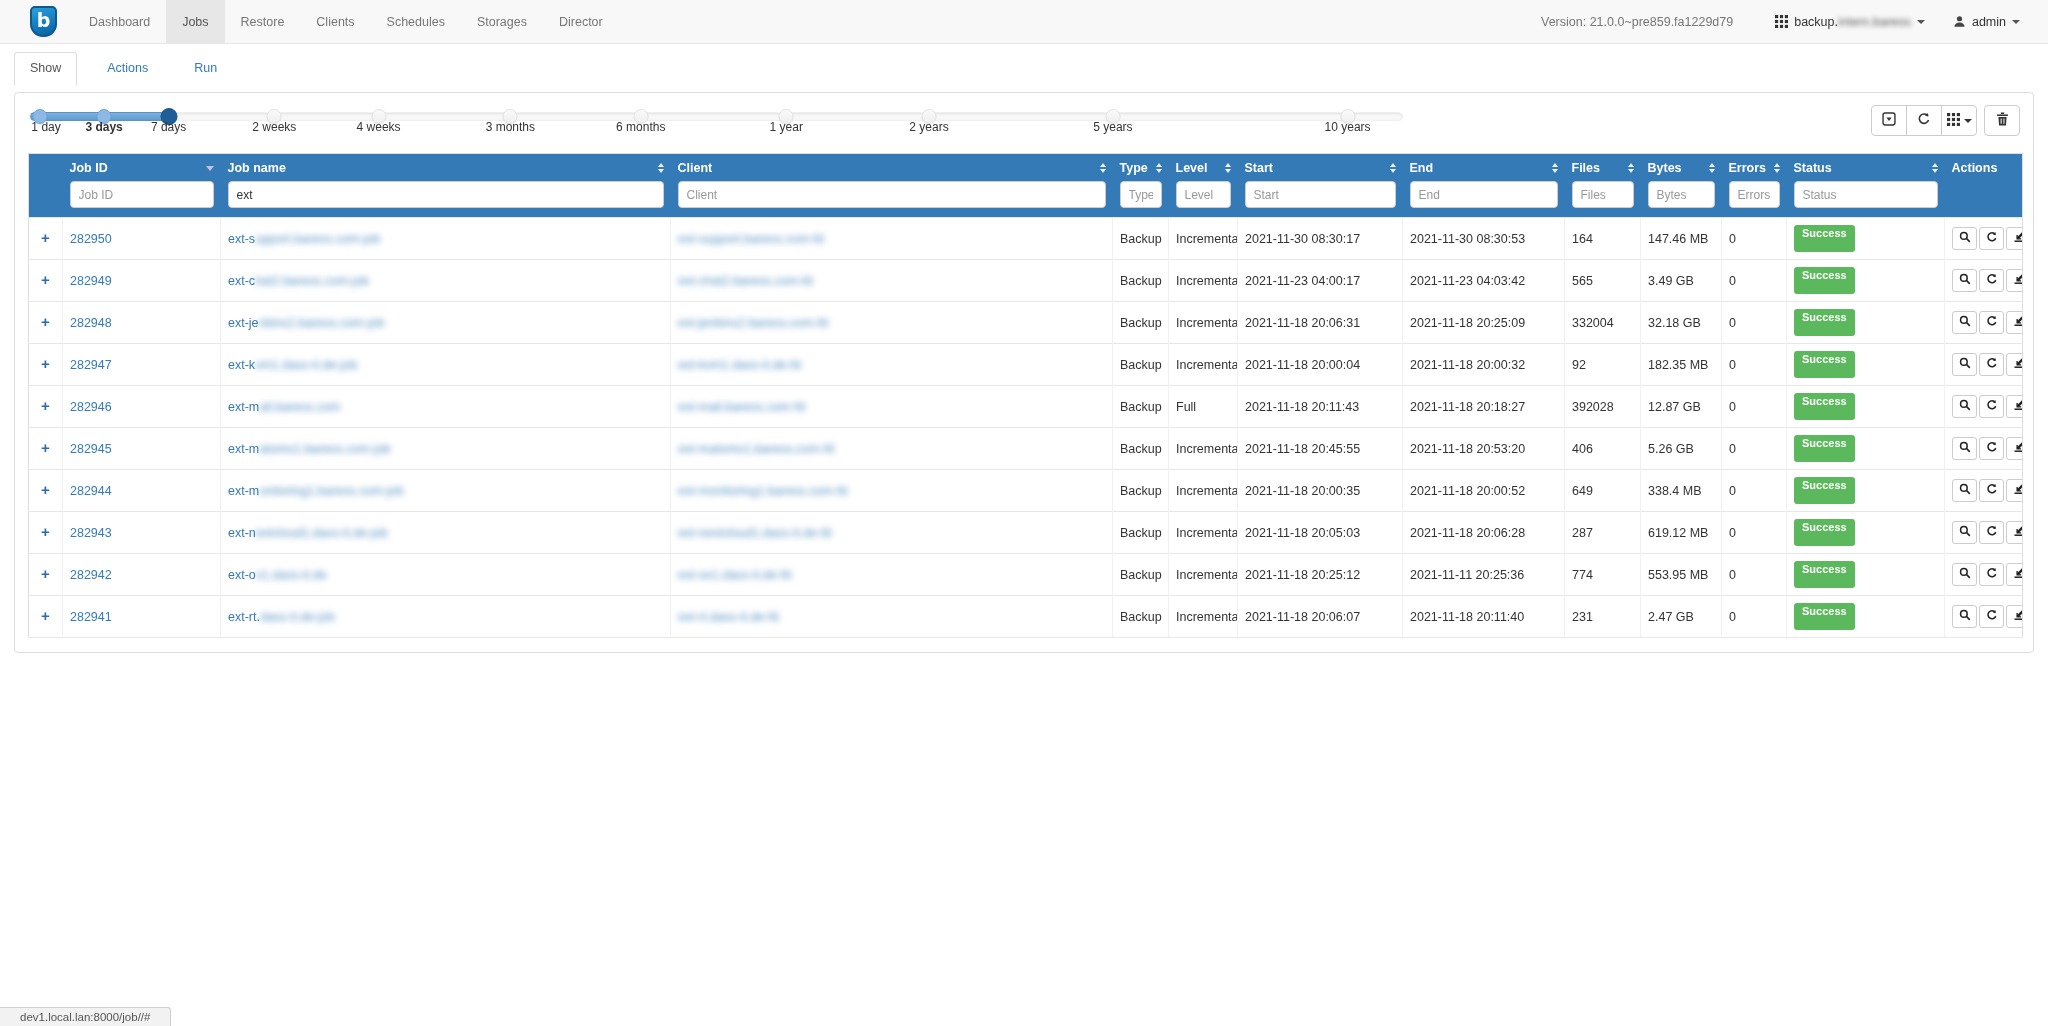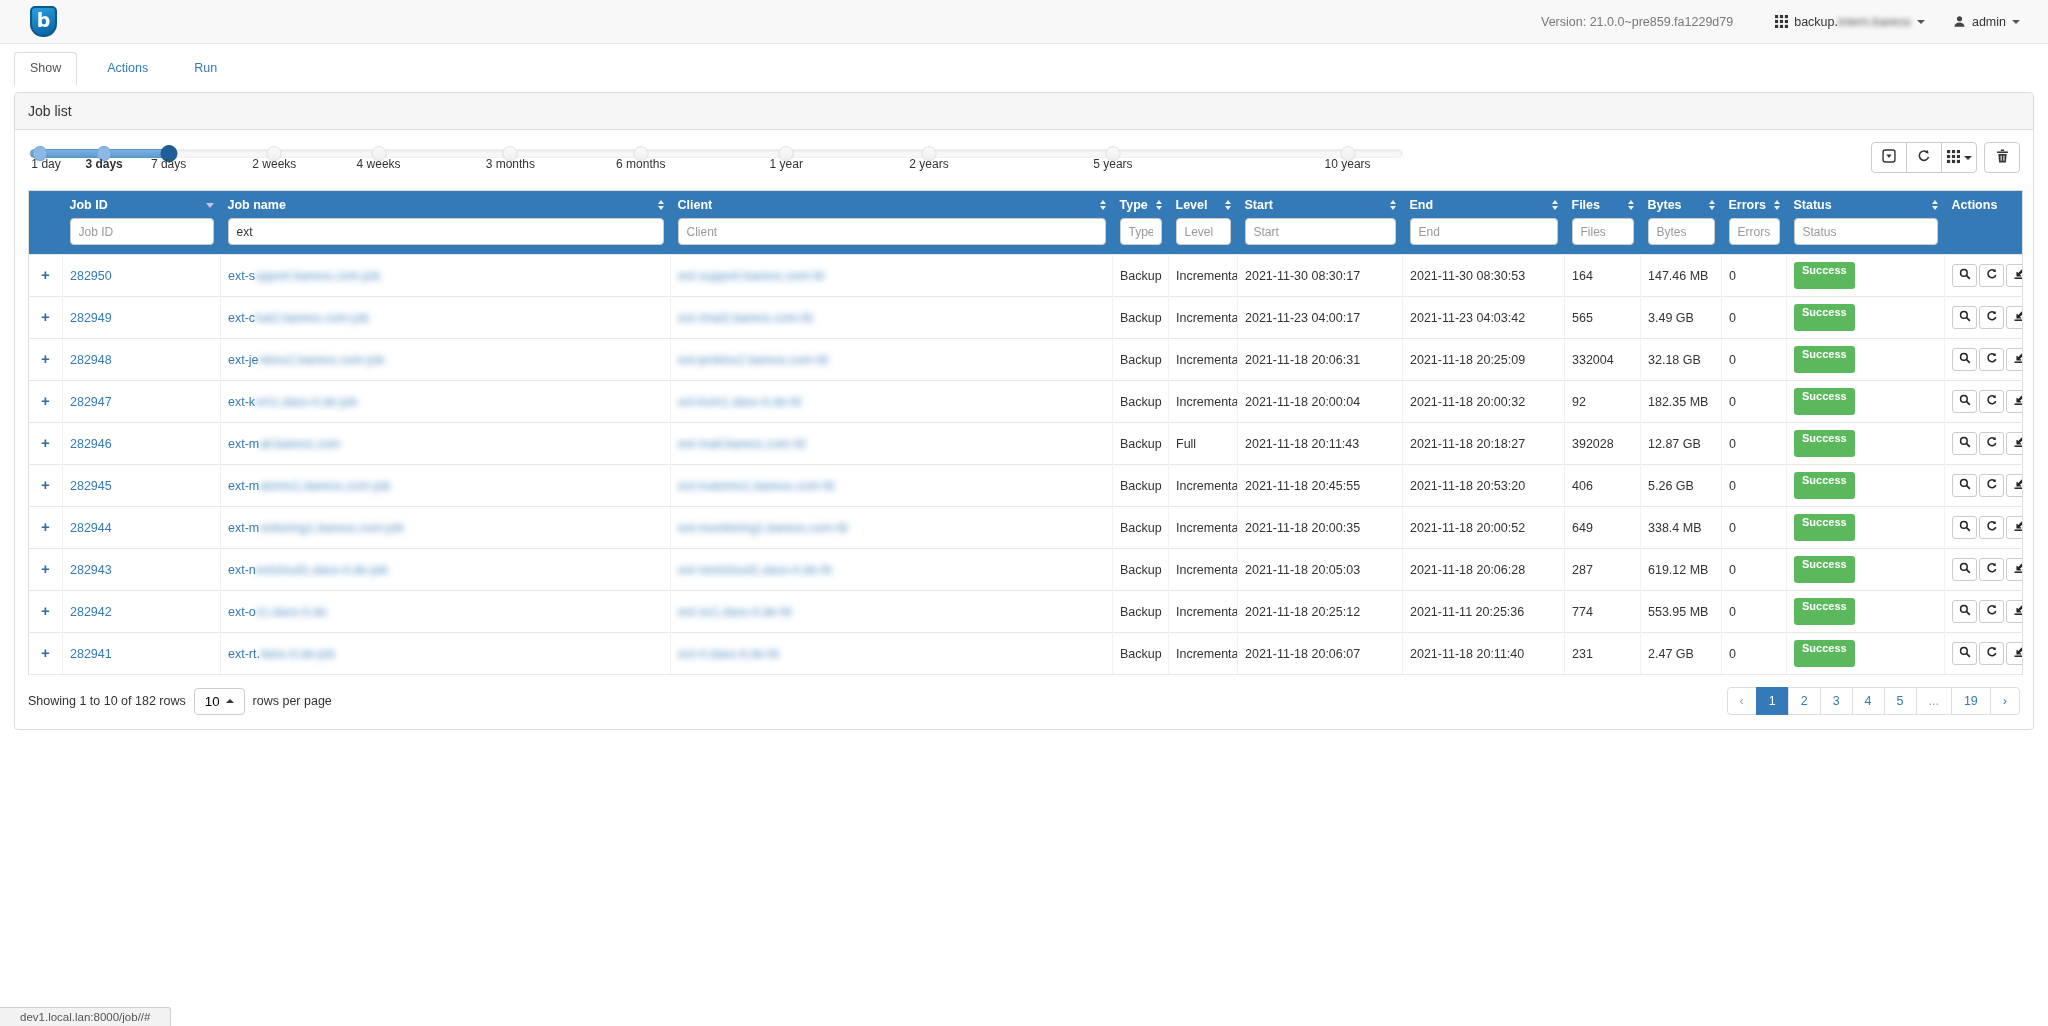--- a/index.html
+++ b/index.html
@@ -171,20 +171,29 @@
 </style>
 </head>
 <body>
 
 <div class="navbar">
   <div class="brand">
     <div class="brand-shield">
       <span>b</span>
     </div>
   </div>
+  <ul class="nav-menu" id="nav-menu">
+      <li>Dashboard</li>
+      <li class="active">Jobs</li>
+      <li>Restore</li>
+      <li>Clients</li>
+      <li>Schedules</li>
+      <li>Storages</li>
+      <li>Director</li>
+    </ul>
   <div class="nav-right">
     <span class="version-text">Version: 21.0.0~pre859.fa1229d79</span>
     <div class="nav-chip">
       <span class="icon">
         <svg width="13" height="13" viewBox="0 0 14 14">
             <g fill="#333">
           <rect x="0" y="0" width="3.4" height="3.4"></rect>
               <rect x="5.3" y="0" width="3.4" height="3.4"></rect>
               <rect x="10.6" y="0" width="3.4" height="3.4"></rect>
           <rect x="0" y="5.3" width="3.4" height="3.4"></rect>
@@ -213,21 +222,20 @@
   </div>
 </div>
 
 <div class="tabs" id="tabs">
     <div class="tab active">Show</div>
     <div class="tab">Actions</div>
     <div class="tab">Run</div>
   </div>
 
 <div class="panel">
-  <div class="panel-heading">Job list</div>
   <div class="panel-body">
 
     <div class="toolbar">
       <div class="btn-group">
         <button class="tbtn" title="">
           <span>
             <svg width="14" height="14" viewBox="0 0 16 16">
                 <rect x="1.2" y="1.2" width="13.6" height="13.6" rx="2.4" fill="none" stroke="#333" stroke-width="1.6"></rect>
                 <path d="M5 6.4 h6 l-3 3.8 z" fill="#333"></path>
               </svg>
@@ -737,38 +745,17 @@
               </button><button class="abtn">
                 <span><svg width="12" height="12" viewBox="0 0 16 16" fill="#222">
                     <path d="M12.2 1.6 L14.4 3.8 L8.6 9.6 L10.8 9.6 L10.8 11.4 L4.6 11.4 L4.6 5.2 L6.4 5.2 L6.4 7.4 Z"></path>
                     <rect x="2" y="12.6" width="12" height="2"></rect>
                   </svg></span>
               </button></td>
           </tr>
         </tbody>
     </table>
 
-    <div class="pagination-row">
-      <div class="page-left">
-        <span>Showing 1 to 10 of 182 rows</span>
-        <button class="page-size-btn">
-          <span>10</span>
-          <span class="caret-up"></span>
-        </button>
-        <span>rows per page</span>
-      </div>
-      <ul class="pager" id="pager">
-          <li class="disabled">‹</li>
-          <li class="active">1</li>
-          <li>2</li>
-          <li>3</li>
-          <li>4</li>
-          <li>5</li>
-          <li class="disabled">...</li>
-          <li>19</li>
-          <li>›</li>
-        </ul>
-    </div>
 
   </div>
 </div>
 
 <div class="statusbar">dev1.local.lan:8000/job//#</div>
 
 </body></html>

